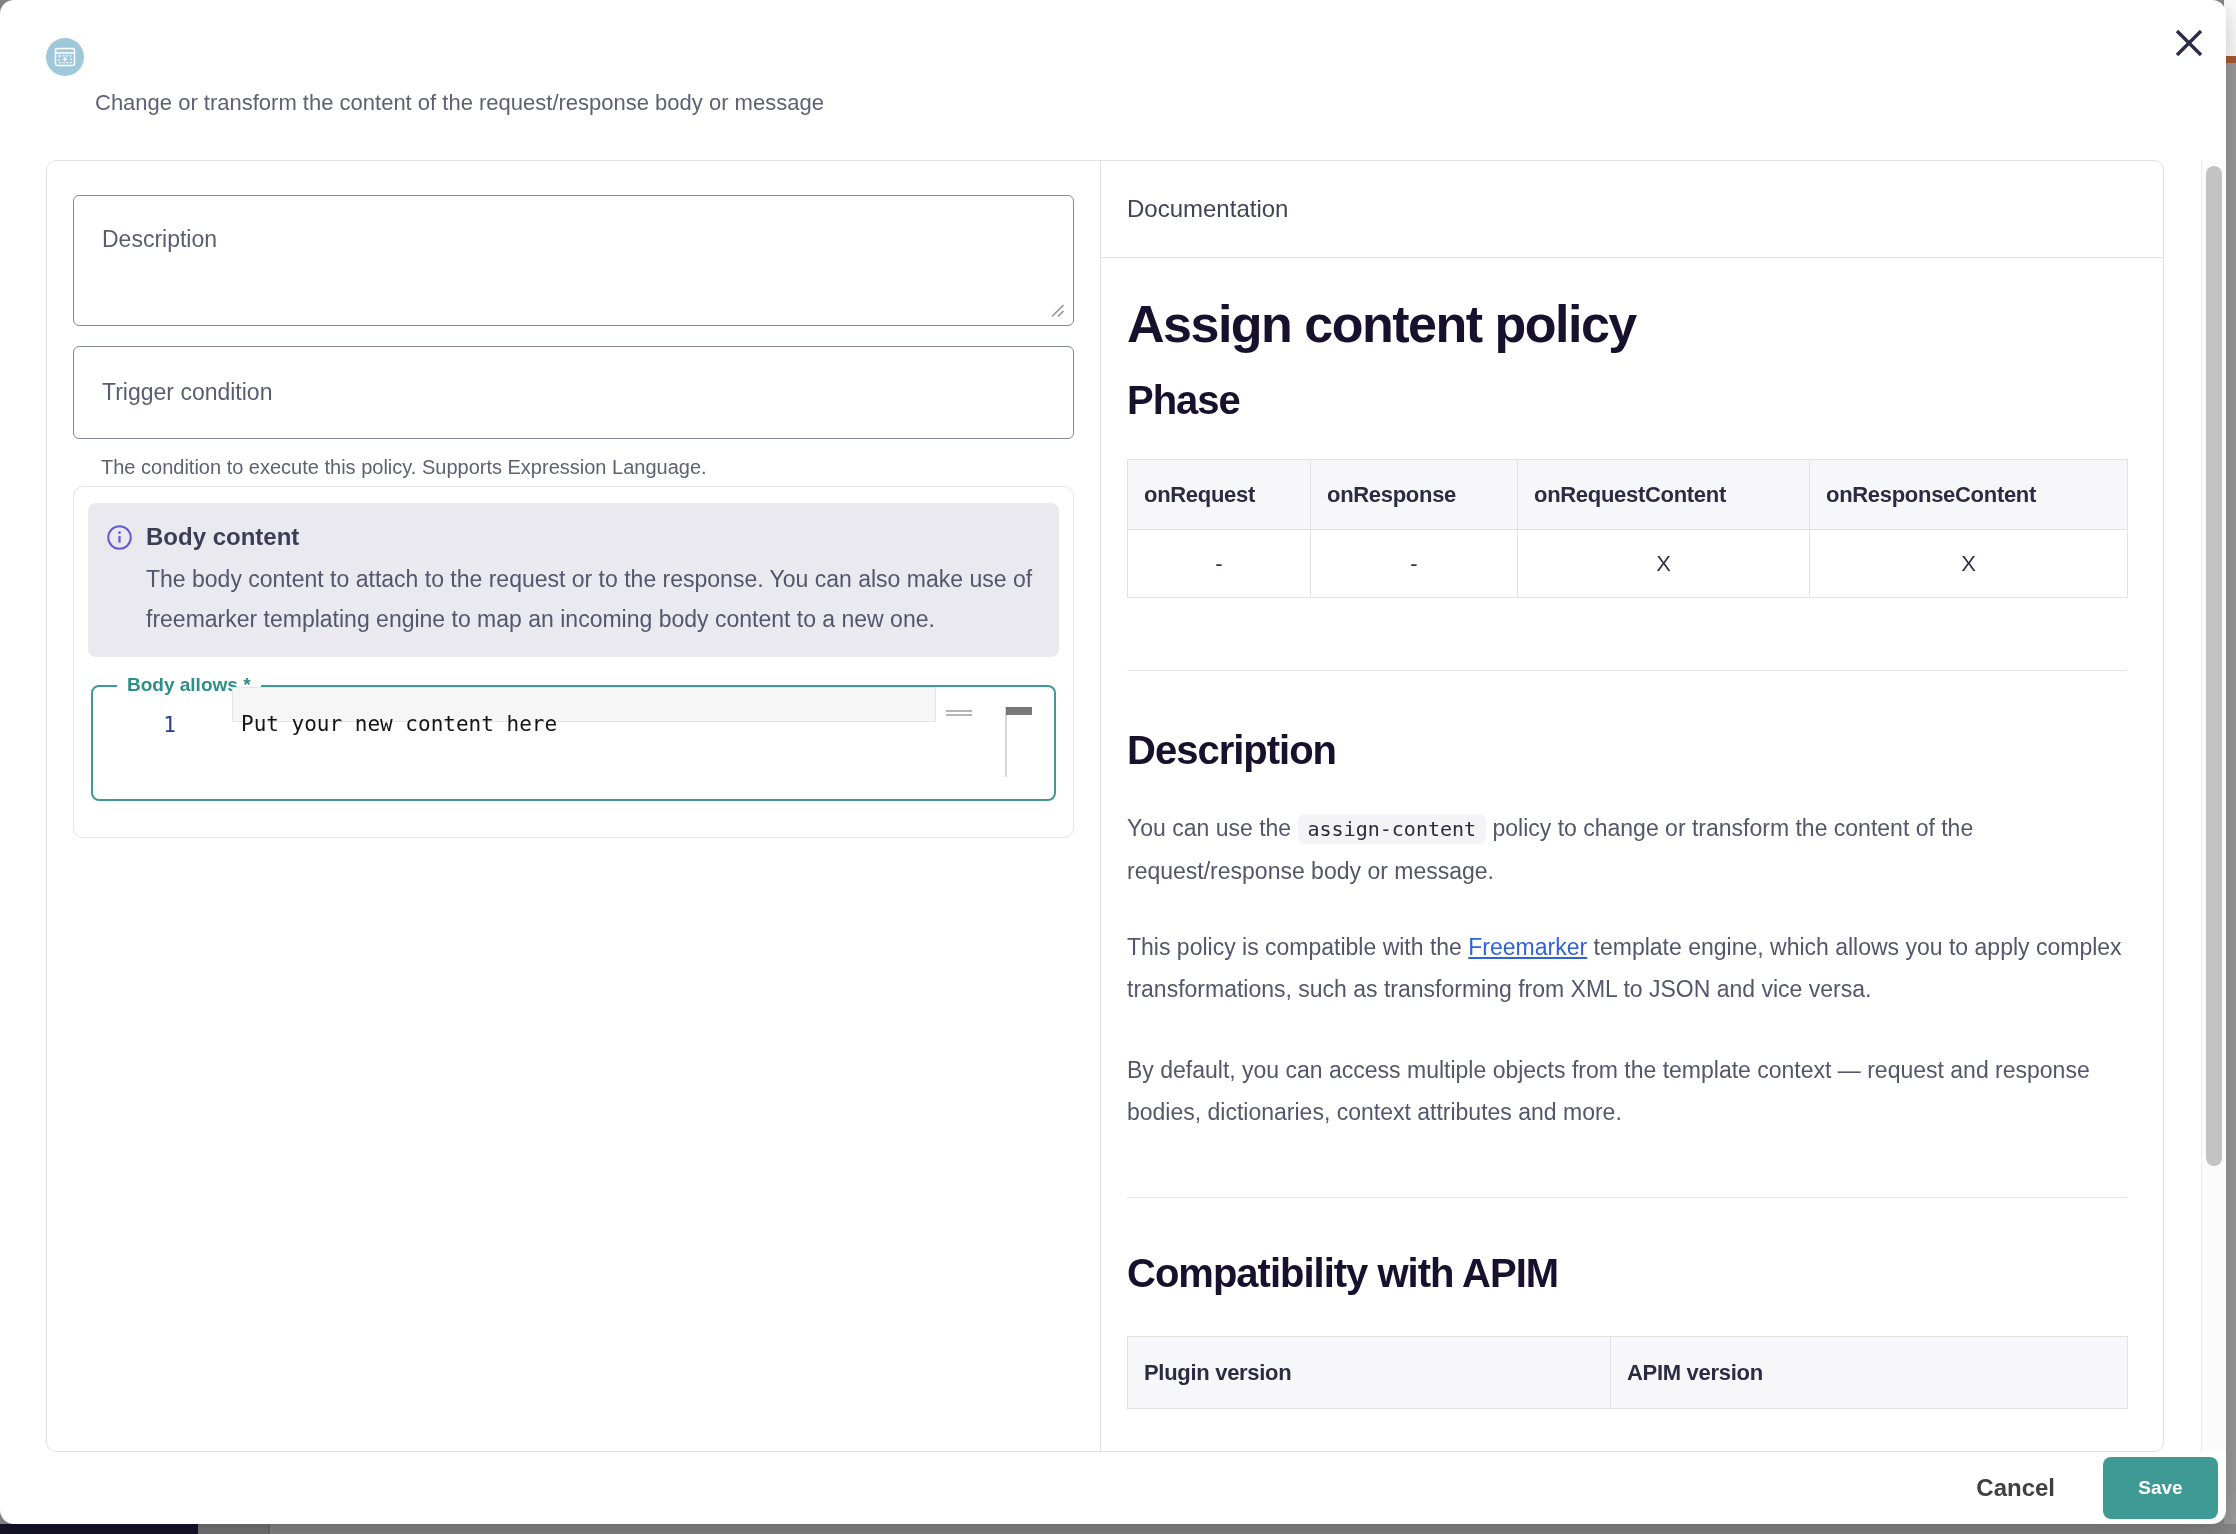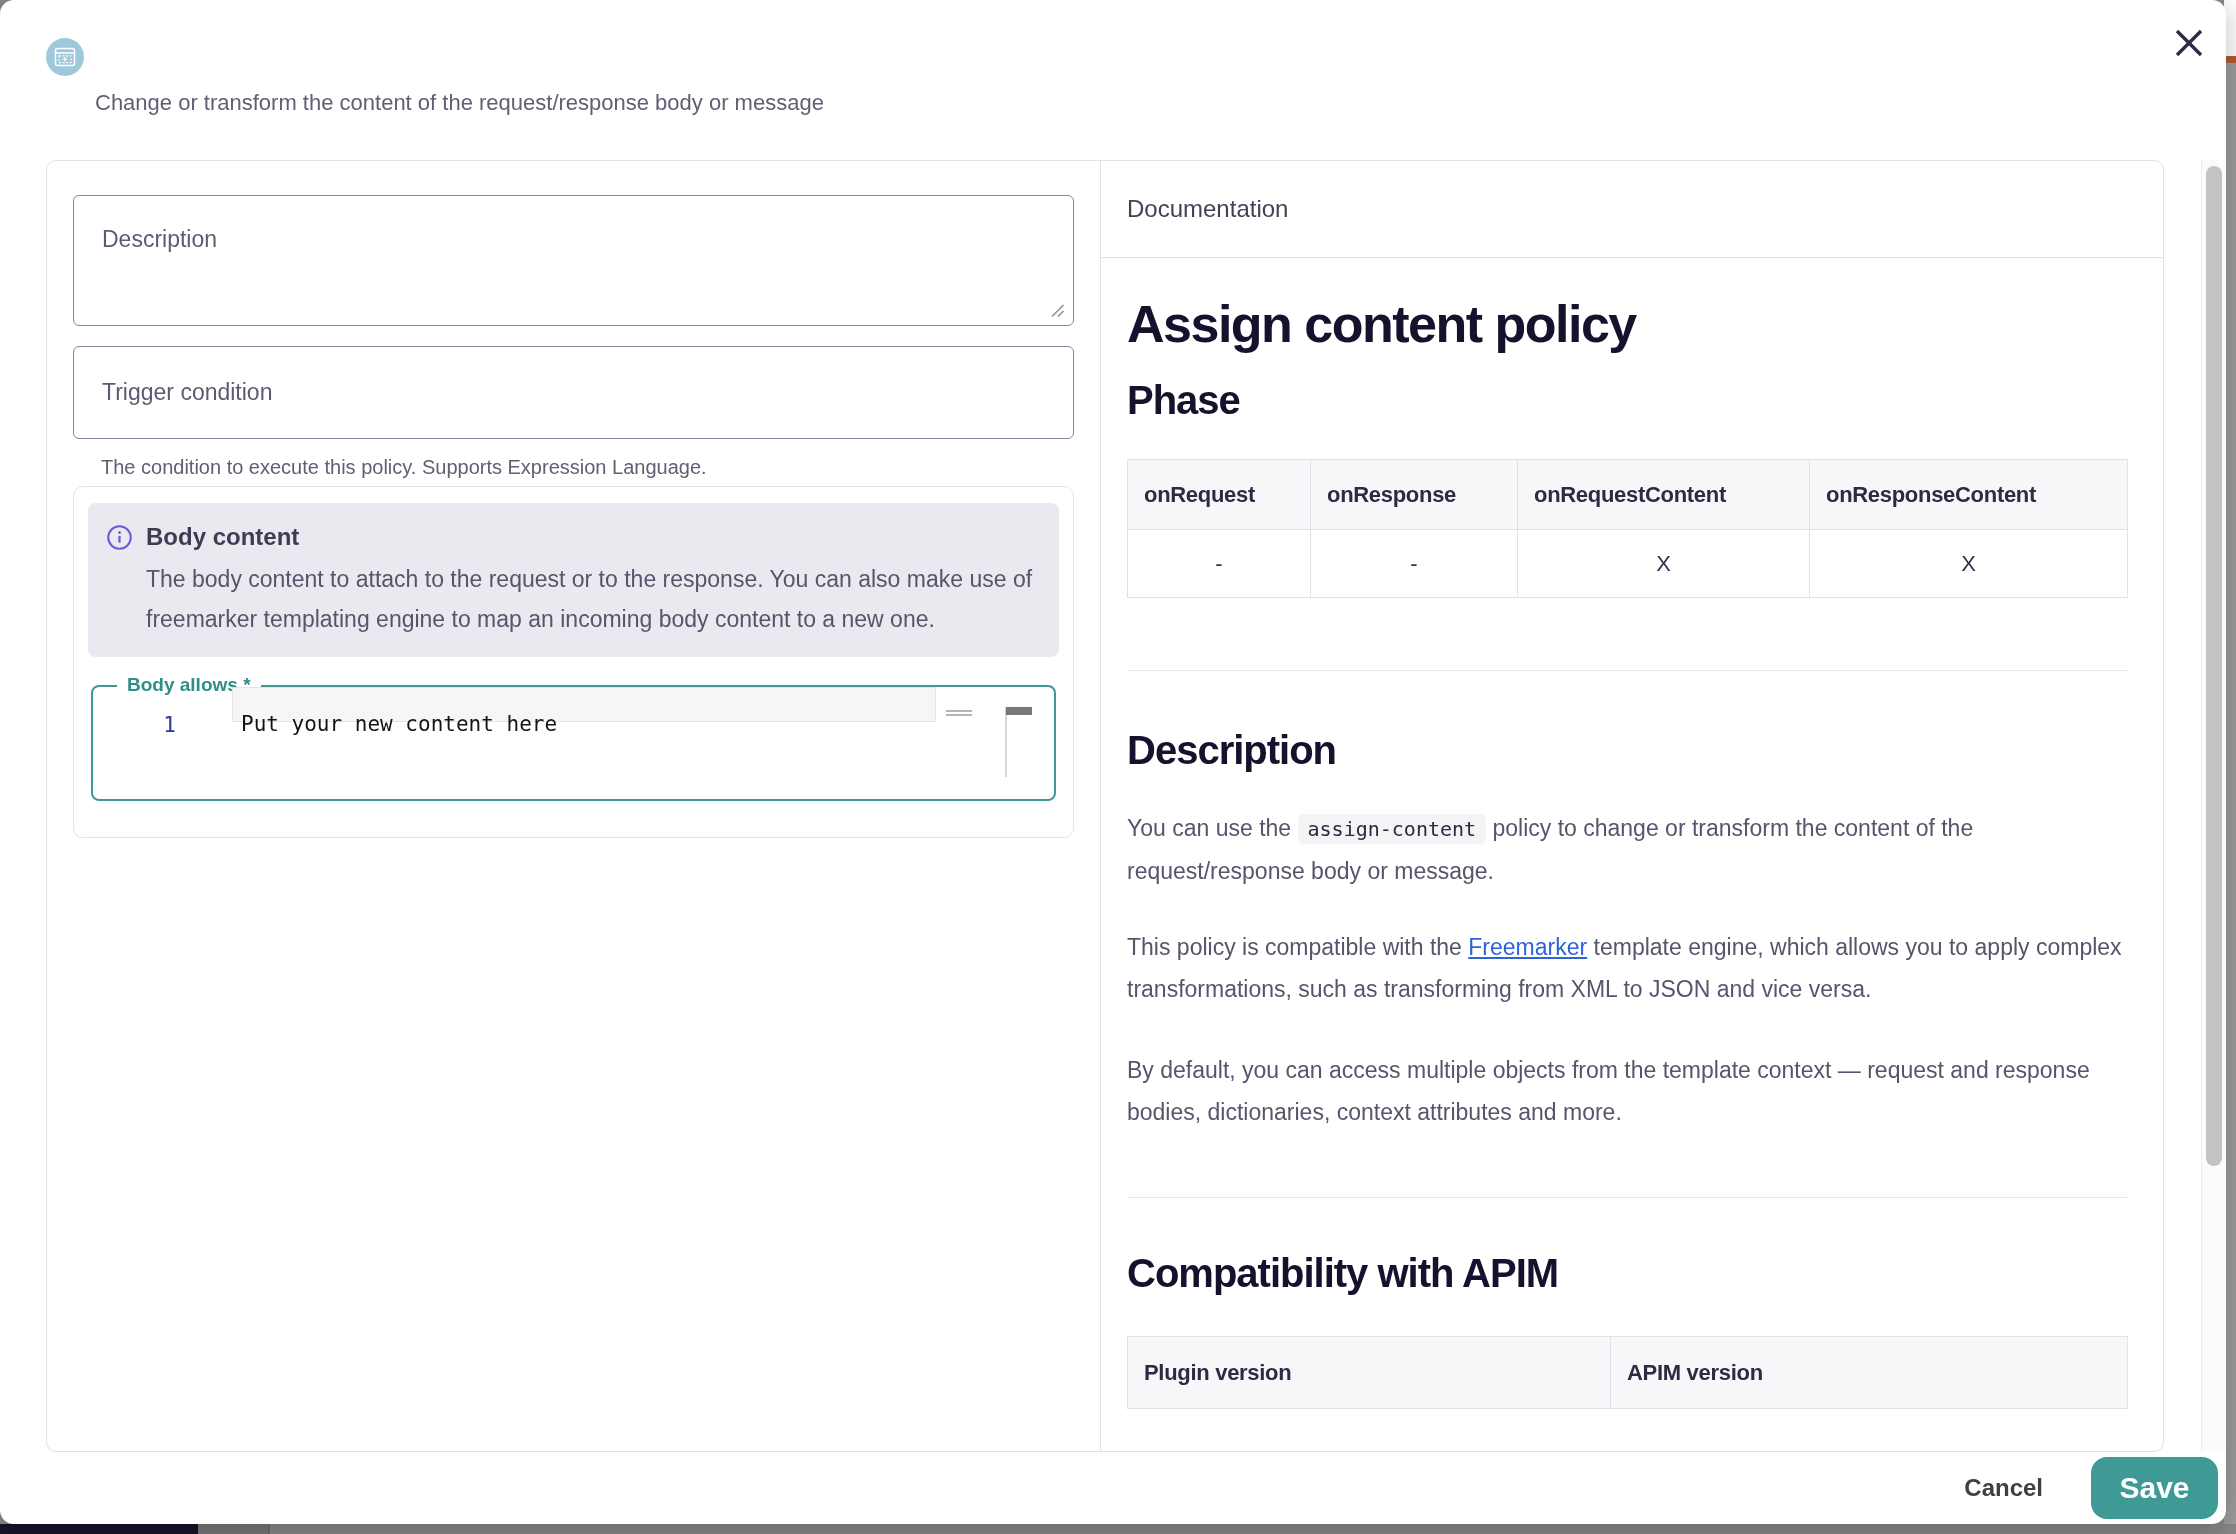--- a/index.html
+++ b/index.html
@@ -84,21 +84,21 @@
   .p3 { margin-top:39px; }
   .inline-code { font-family:"DejaVu Sans Mono", monospace; font-size:20px; background:#f4f4f6; border-radius:6px; padding:3px 10px; color:#2a2a3c; }
   .doc-link { color:var(--link-blue); text-decoration:underline; cursor:pointer; }
   .h2-compat { margin-top:52px; }
   .compat-table { margin-top:40px; }
   .compat-table th { height:72px; }
 
   
   .dlg-footer { position:absolute; left:0; top:1452px; width:2226px; height:72px; display:flex; align-items:center; justify-content:flex-end; padding-right:8px; gap:34px; }
   .btn-cancel { border:none; background:transparent; font-family:"Liberation Sans", sans-serif; font-size:24px; font-weight:700; color:#404040; cursor:pointer; padding:10px 14px; }
-  .btn-save { border:none; background:var(--accent-teal); color:#ffffff; font-family:"Liberation Sans", sans-serif; font-size:30px; font-weight:600; border-radius:16px; width:127px; height:62px; cursor:pointer; }
+  .btn-save { border:none; background:var(--accent-teal); color:#ffffff; font-family:"Liberation Sans", sans-serif; font-size:19px; font-weight:600; border-radius:8px; width:115px; height:62px; cursor:pointer; }
 
   
   .modal-scrollbar { position:absolute; left:2201px; top:160px; width:24px; height:1292px; background:#fbfbfb; border-left:1px solid #ececec; }
   .scroll-thumb { position:absolute; left:4px; top:6px; width:16px; height:1000px; background:#c3c3c3; border-radius:8px; }
 </style>
 </head>
 <body>
 
 <div class="screen">
 

